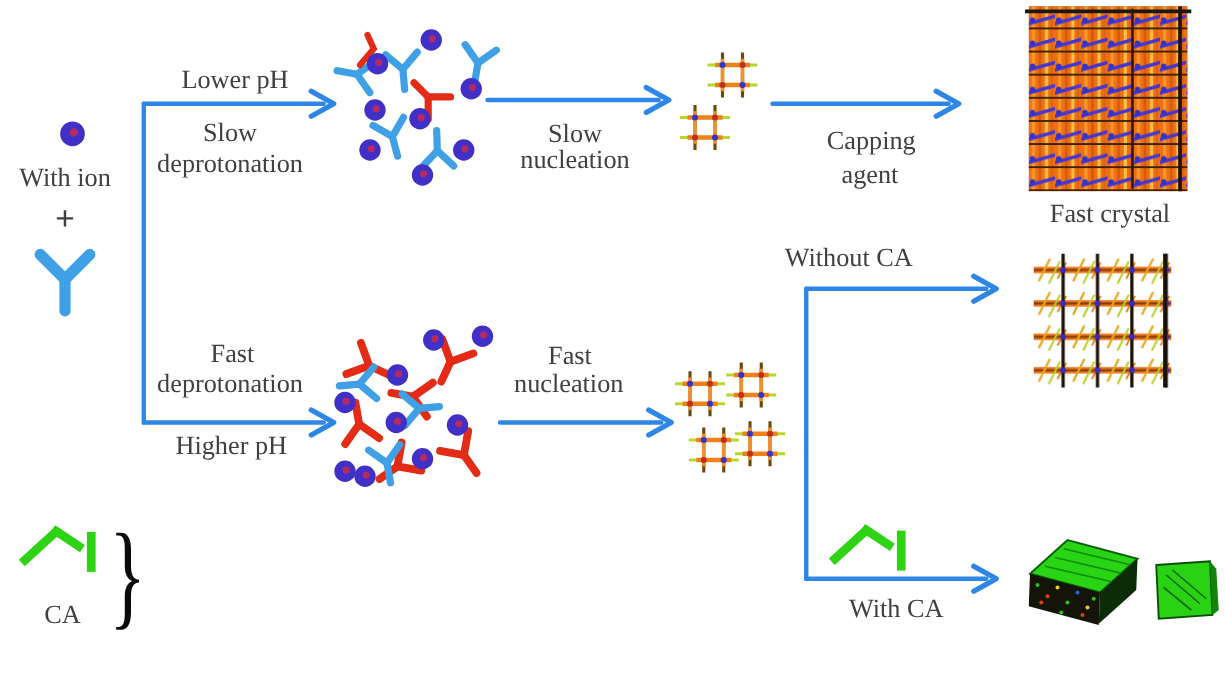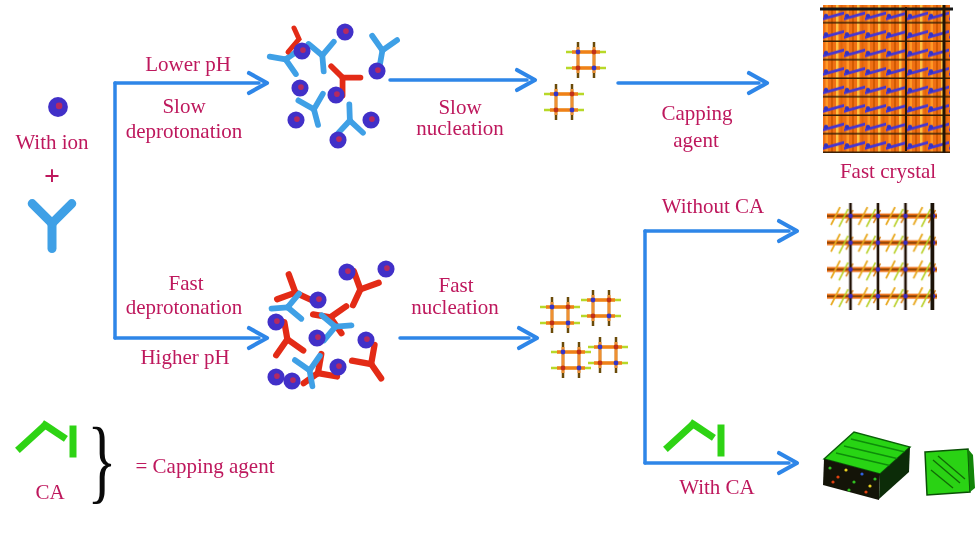--- a/index.html
+++ b/index.html
@@ -3,21 +3,21 @@
 <meta charset="utf-8">
 <style>
   html,body{margin:0;padding:0;background:#fff;}
   .stage{
     position:relative;width:980px;height:552px;background:#ffffff;overflow:hidden;
     font-family:"Liberation Serif", serif;color:#0a0a0a;
   }
   .gfx{position:absolute;left:0;top:0;}
   .lbl{
     position:absolute;transform:translate(-50%,-50%);
-    font-size:21px;line-height:1;white-space:nowrap;color:#be185d;
+    font-size:21px;line-height:1;white-space:nowrap;color:#404040;
   }
   .lbl.big{font-size:28px;font-weight:700;}
   .brace{
     position:absolute;transform:translate(-50%,-50%) scale(0.85,1.3);
     font-size:72px;font-weight:400;white-space:nowrap;color:#0a0a0a;
   }
 </style>
 </head>
 <body>
 
@@ -216,20 +216,19 @@
   <div class="lbl" style="left:185px;top:357px">Higher pH</div>
 
   <div class="lbl" style="left:460px;top:107px">Slow</div>
   <div class="lbl" style="left:460px;top:128px">nucleation</div>
   <div class="lbl" style="left:697px;top:113px">Capping</div>
   <div class="lbl" style="left:696px;top:140px">agent</div>
   <div class="lbl" style="left:888px;top:171px">Fast crystal</div>
 
   <div class="lbl" style="left:456px;top:285px">Fast</div>
   <div class="lbl" style="left:455px;top:307px">nucleation</div>
-  <div class="lbl" style="left:713px;top:206px">Without CA</div>
+  <div class="lbl" style="left:679px;top:206px">Without CA</div>
   <div class="lbl" style="left:717px;top:487px">With CA</div>
 
   <div class="lbl" style="left:50px;top:492px">CA</div>
   <div class="brace" style="left:102px;top:461px">}</div>
-  <div class="lbl" style="left:205px;top:466px">= Capping agent</div>
 
 </div>
 
 </body></html>

